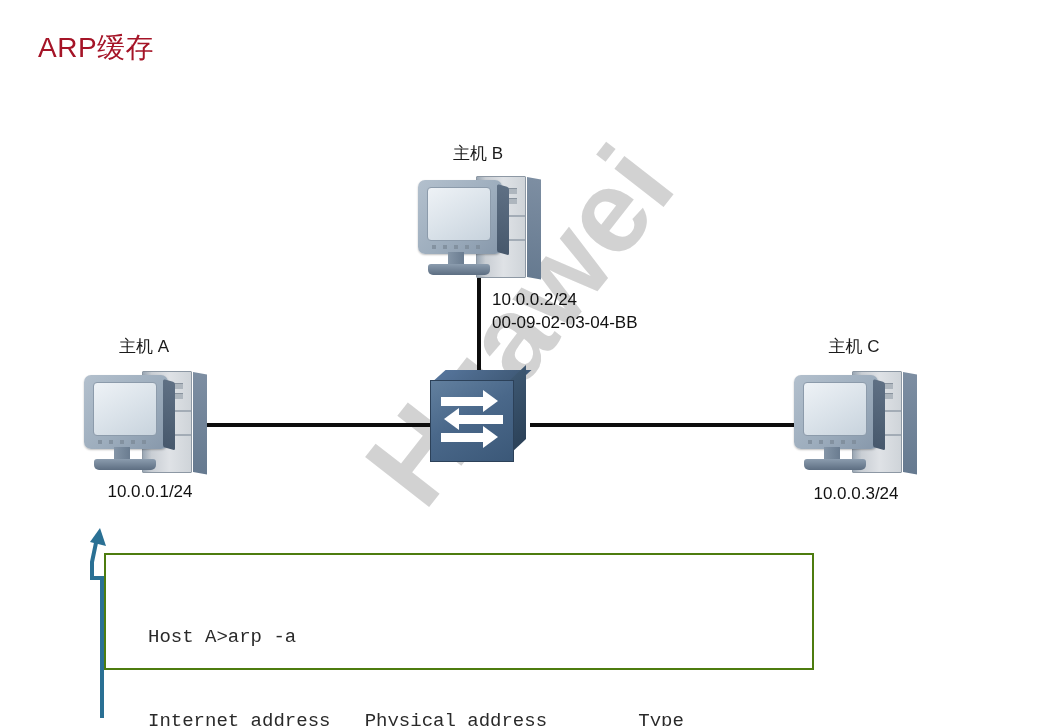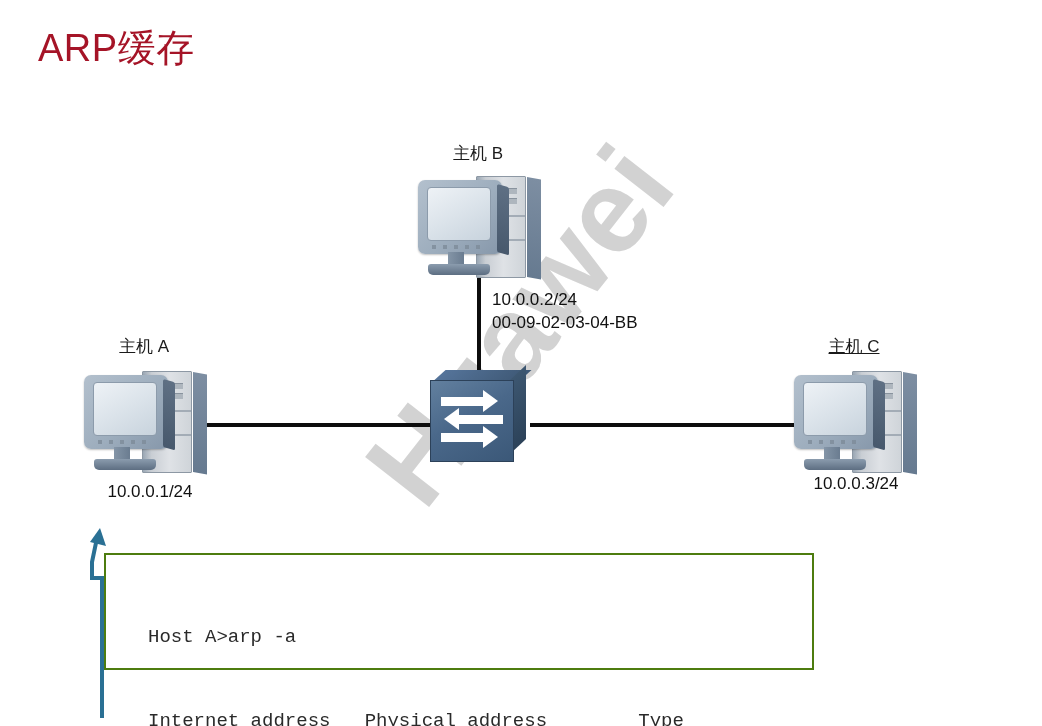--- a/index.html
+++ b/index.html
@@ -16,21 +16,21 @@
     height: 726px;
     background: #ffffff;
     overflow: hidden;
   }
 
   
   .slide-title {
     position: absolute;
     left: 38px;
     top: 26px;
-    font-size: 38px;
+    font-size: 28px;
     line-height: 44px;
     font-weight: 400;
     color: #A51427;
     letter-spacing: 0.5px;
     white-space: nowrap;
   }
 
   
   .watermark {
     position: absolute;
@@ -333,39 +333,39 @@
       </div>
       <div class="pc-neck"></div>
       <div class="pc-base"></div>
     </div>
   </div>
   <div class="node-info" style="position:absolute; left:0px; top:480px; width:300px; z-index:3;">
     <div>10.0.0.1/24</div>
   </div>
 
   <div class="node" style="left:790px; top:365px;">
-    <div class="node-label" style="left:-46px; top:-30px;text-decoration:underline;">主机 C</div>
+    <div class="node-label" style="left:-46px; top:-30px;">主机 C</div>
     <div class="pc">
       <div class="pc-tower">
         <div class="pc-tower-side"></div>
         <div class="pc-tower-slot s1"></div>
         <div class="pc-tower-slot s2"></div>
         <div class="pc-tower-div d1"></div>
         <div class="pc-tower-div d2"></div>
       </div>
       <div class="pc-monitor">
         <div class="pc-monitor-bevel"></div>
         <div class="pc-screen"></div>
         <div class="pc-btns"></div>
       </div>
       <div class="pc-neck"></div>
       <div class="pc-base"></div>
     </div>
   </div>
-  <div class="node-info" style="position:absolute; left:706px; top:472px; width:300px; z-index:3;">
+  <div class="node-info" style="position:absolute; left:706px; top:482px; width:300px; z-index:3;">
     <div>10.0.0.3/24</div>
   </div>
 
   <div class="node" style="left:426px; top:370px;">
     <div class="switch">
       <div class="switch-top"></div>
       <div class="switch-side"></div>
       <div class="switch-face">
 
         <div class="sw-arrow" style="left:10px; top:16px; width:44px;"></div>

